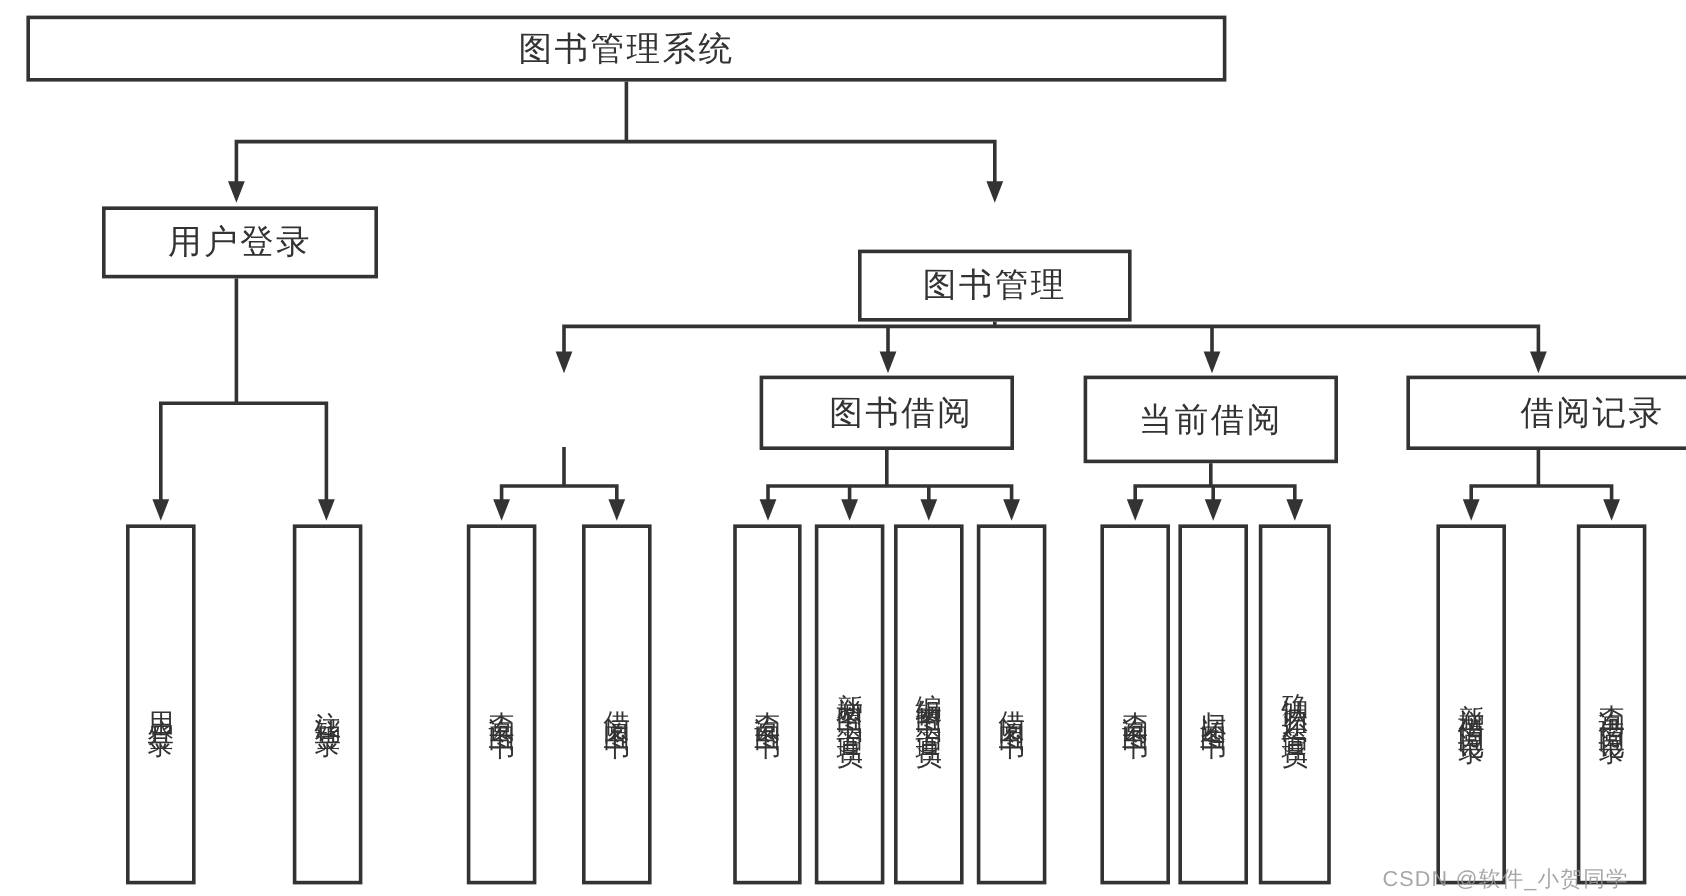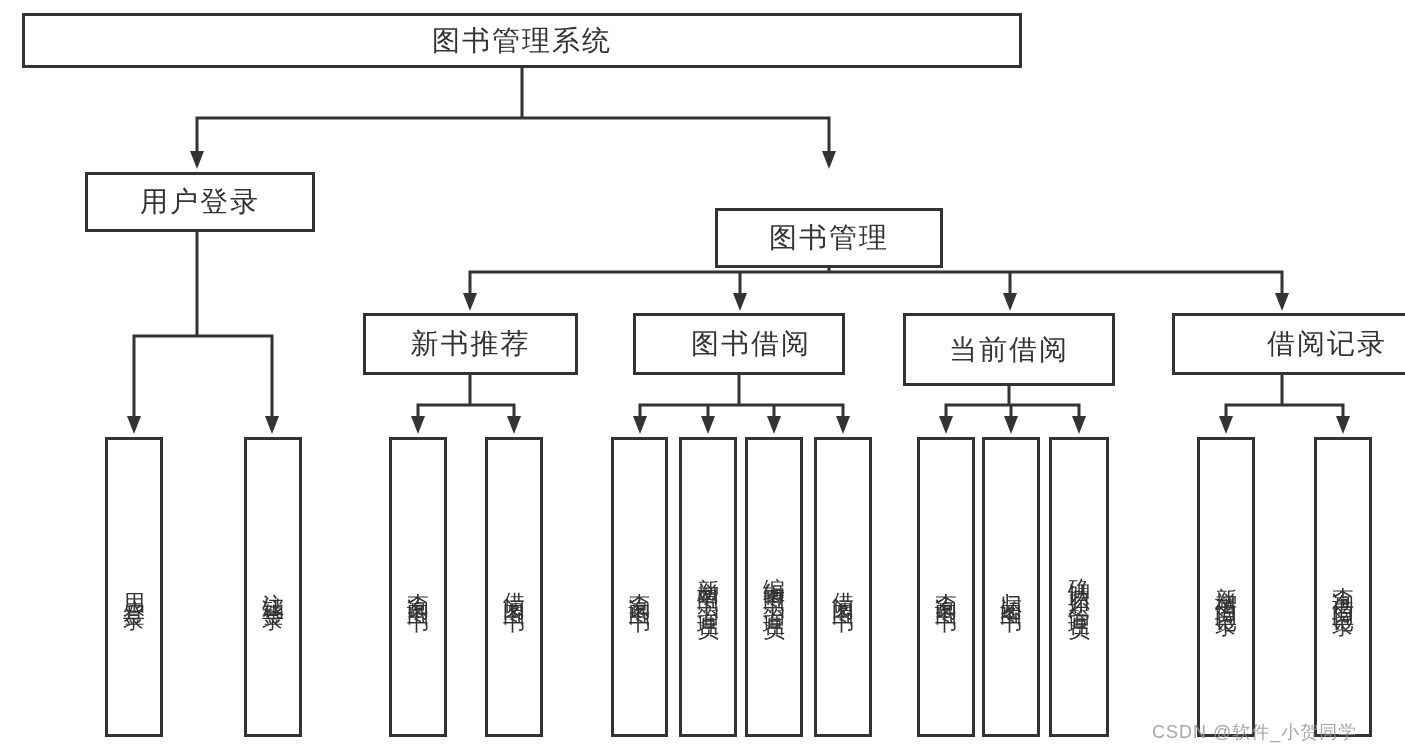--- a/index.html
+++ b/index.html
@@ -123,21 +123,20 @@
       <polygon points="1219,416 1233,416 1226,434"></polygon>
       <polygon points="1336,416 1350,416 1343,434"></polygon>
     </g>
   </svg>
 
   <div class="node" style="left:22px; top:13px; width:1000px; height:55px;">图书管理系统</div>
 
   <div class="node" style="left:85px; top:172px; width:230px; height:60px;">用户登录</div>
   <div class="node" style="left:715px; top:172px; width:228px; height:60px;margin-top:36px;">图书管理</div>
 
-  <div class="node" style="left:363px; top:313px; width:215px; height:62px;">新书推荐</div>
   <div class="node" style="left:633px; top:313px; width:212px; height:62px;padding-left:24px;">图书借阅</div>
   <div class="node" style="left:903px; top:313px; width:212px; height:73px;">当前借阅</div>
   <div class="node" style="left:1172px; top:313px; width:266px; height:62px;padding-left:44px;">借阅记录</div>
 
   <div class="vnode" style="left:105px; width:58px;">用户登录</div>
   <div class="vnode" style="left:244px; width:58px;">注销登录</div>
 
   <div class="vnode" style="left:389px; width:58px;">查询图书</div>
   <div class="vnode" style="left:485px; width:58px;">借阅图书</div>
 

